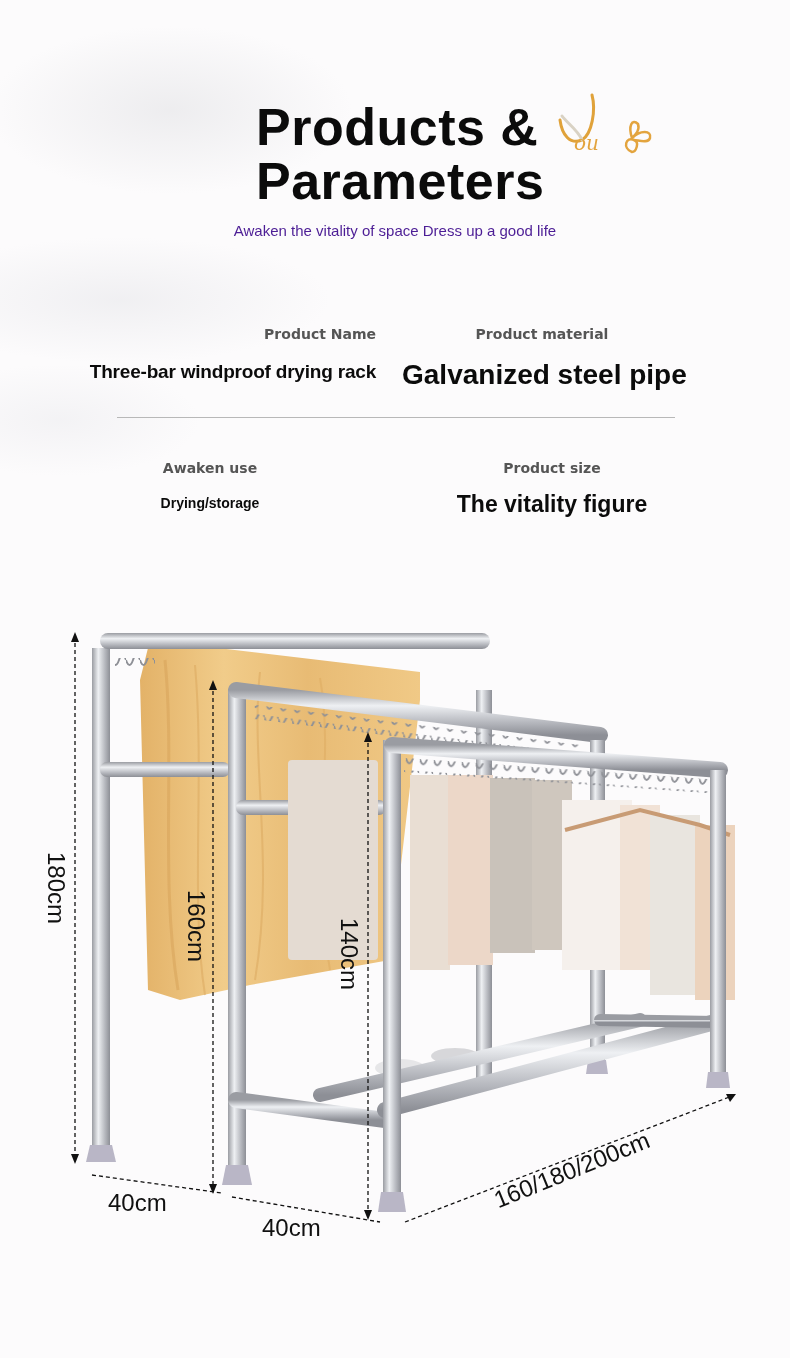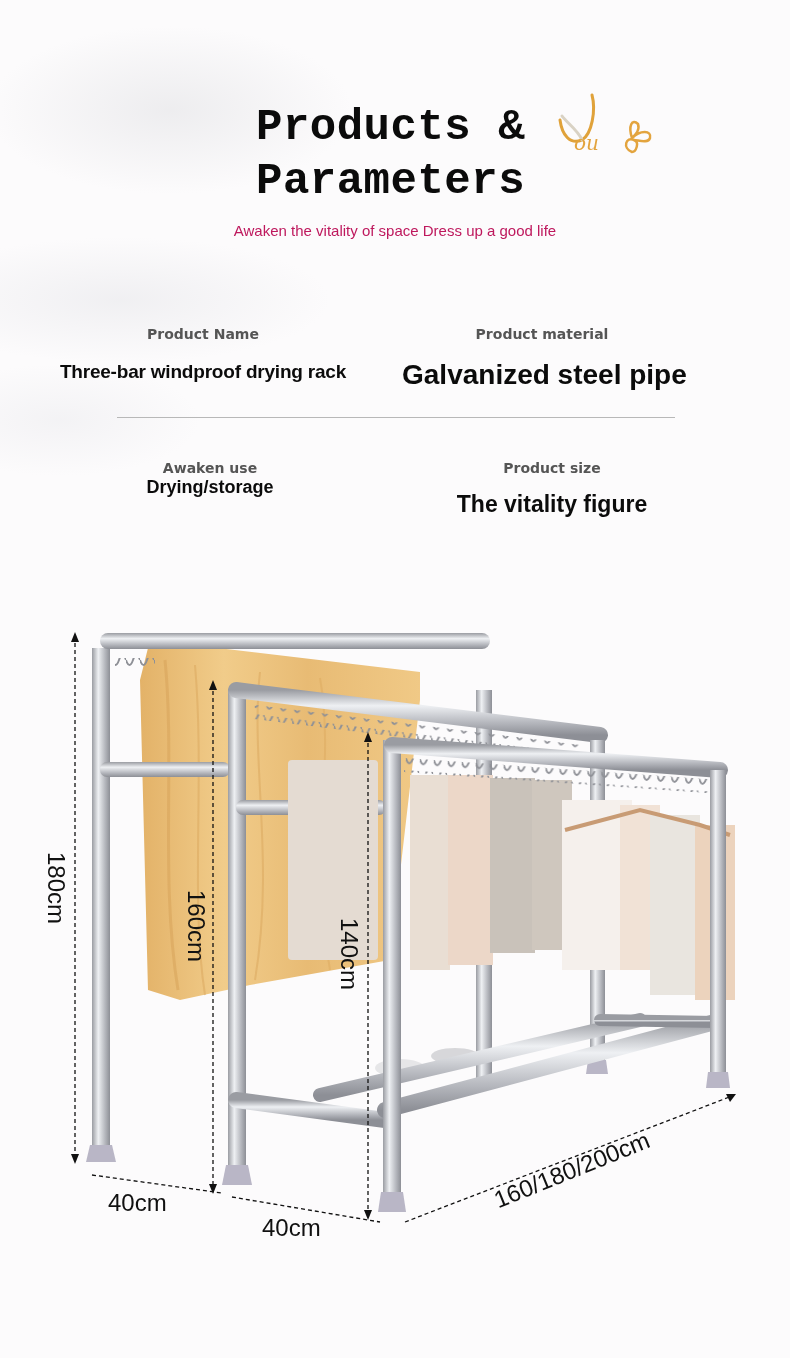--- a/index.html
+++ b/index.html
@@ -13,30 +13,30 @@
   .bg-shade {
     position: absolute; left: 0; top: 0; width: 790px; height: 600px;
     background:
       radial-gradient(ellipse 260px 120px at 170px 110px, rgba(225,225,228,0.55), rgba(255,255,255,0) 70%),
       radial-gradient(ellipse 300px 90px at 120px 300px, rgba(228,228,232,0.5), rgba(255,255,255,0) 70%),
       radial-gradient(ellipse 200px 80px at 60px 420px, rgba(230,230,234,0.4), rgba(255,255,255,0) 70%);
     pointer-events: none;
   }
   .title {
     position: absolute; left: 256px; top: 100px;
-    font-family: Liberation Mono, monospace;
-    font-weight: bold; font-size: 44px; line-height: 54px; color: #0b0b0b;
+    font-family: Liberation Sans, sans-serif;
+    font-weight: bold; font-size: 52px; line-height: 54px; color: #0b0b0b;
     letter-spacing: 0.5px;
   }
   .logo {
     position: absolute; left: 552px; top: 90px; width: 110px; height: 75px;
   }
   .subtitle {
     position: absolute; left: 0; width: 790px; top: 222px; text-align: center;
-    font-family: "Liberation Sans", sans-serif; font-size: 15px; color: #be185d;
+    font-family: "Liberation Sans", sans-serif; font-size: 15px; color: #4c1d95;
   }
   .param {
     position: absolute; text-align: center;
   }
   .param .lbl {
     display: inline-block; font-family: "DejaVu Sans", sans-serif;
     font-weight: bold; font-size: 14px; color: #555;
   }
   .param .val {
     display: block; font-family: Liberation Sans, sans-serif;
@@ -65,35 +65,35 @@
 <svg class="logo" viewBox="0 0 110 75">
   <path d="M8 30 C 10 45, 18 55, 30 50 C 40 44, 44 20, 40 5" fill="none" stroke="#e0a23a" stroke-width="3" stroke-linecap="round"></path>
   <path d="M30 50 C 26 40, 14 32, 10 26" fill="none" stroke="#d9d2c4" stroke-width="3" stroke-linecap="round"></path>
   <text x="22" y="60" font-family="DejaVu Serif, serif" font-size="20" font-style="italic" fill="#e3a43e">ou</text>
   <path d="M80 62 C 70 58, 74 46, 82 50 C 88 52, 84 62, 80 62 Z" fill="none" stroke="#e3a43e" stroke-width="2.5"></path>
   <path d="M80 48 C 76 36, 80 28, 86 34 C 88 40, 84 44, 80 48 C 88 40, 100 40, 98 48 C 96 54, 86 50, 82 50" fill="none" stroke="#e3a43e" stroke-width="2.5" stroke-linecap="round"></path>
 </svg>
 
 <div class="subtitle">Awaken the vitality of space Dress up a good life</div>
 
-<div class="param" style="left:30px; top:324px; width:346px;">
+<div class="param" style="left:30px; top:324px; width:346px;text-align:right;">
   <span class="lbl">Product Name</span>
   <span class="val" style="font-size:19px; margin-top:18px; letter-spacing:-0.2px;">Three-bar windproof drying rack</span>
 </div>
 
 <div class="param" style="left:402px; top:324px; width:280px;">
   <span class="lbl">Product material</span>
   <span class="val" style="font-size:28px; margin-top:16px;">Galvanized steel pipe</span>
 </div>
 
 <div class="divider"></div>
 
 <div class="param" style="left:60px; top:458px; width:300px;">
   <span class="lbl">Awaken use</span>
-  <span class="val" style="font-size:18px; ">Drying/storage</span>
+  <span class="val" style="font-size:14px; margin-top:18px;">Drying/storage</span>
 </div>
 
 <div class="param" style="left:412px; top:458px; width:280px;">
   <span class="lbl">Product size</span>
   <span class="val" style="font-size:23px; margin-top:14px;">The vitality figure</span>
 </div>
 
 <div class="figure">
   <svg width="790" height="680" viewBox="0 600 790 680">
     <defs>

